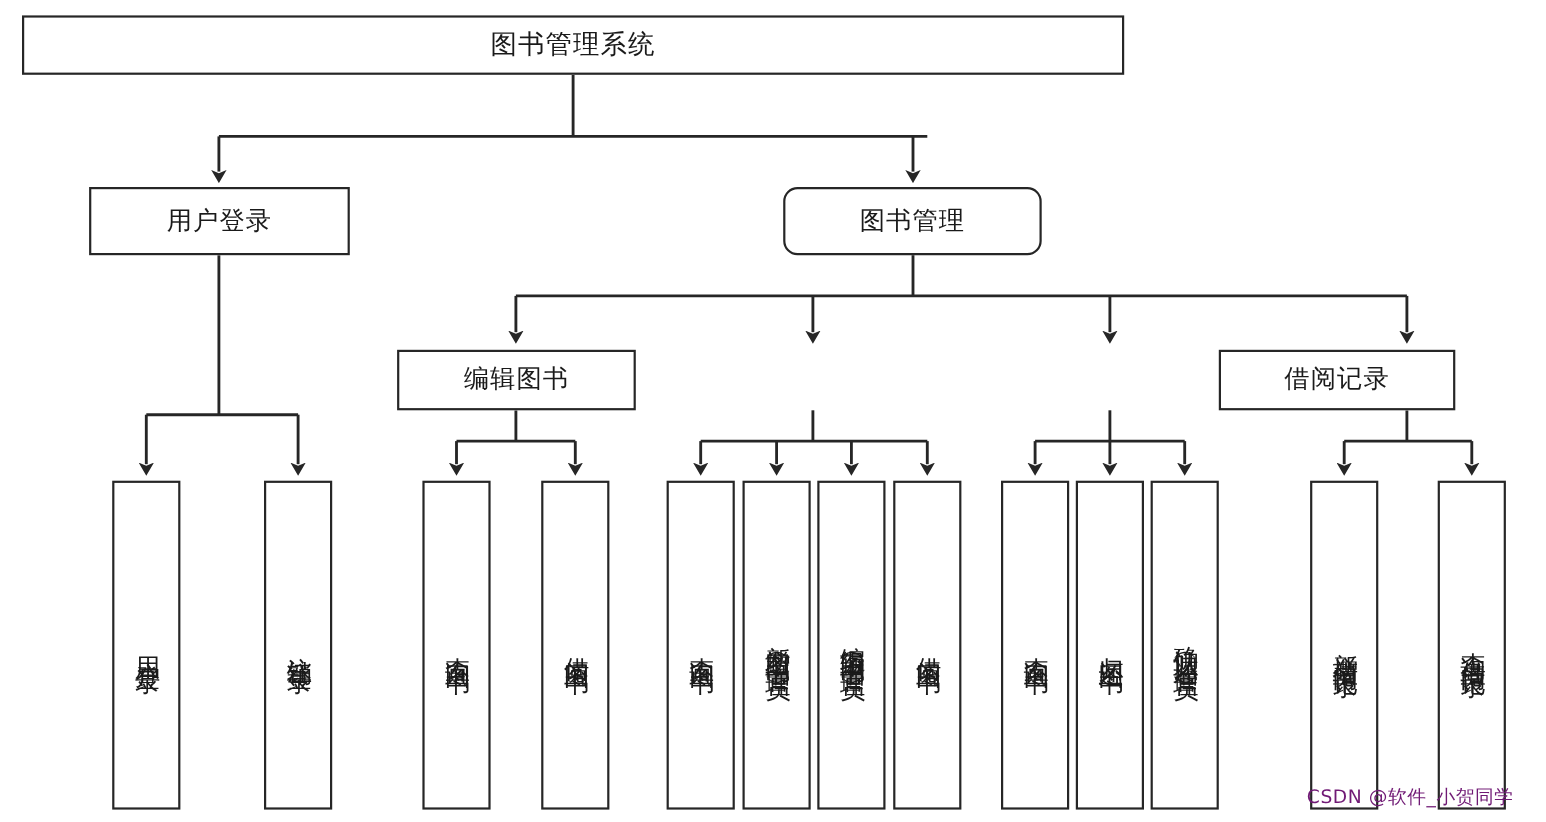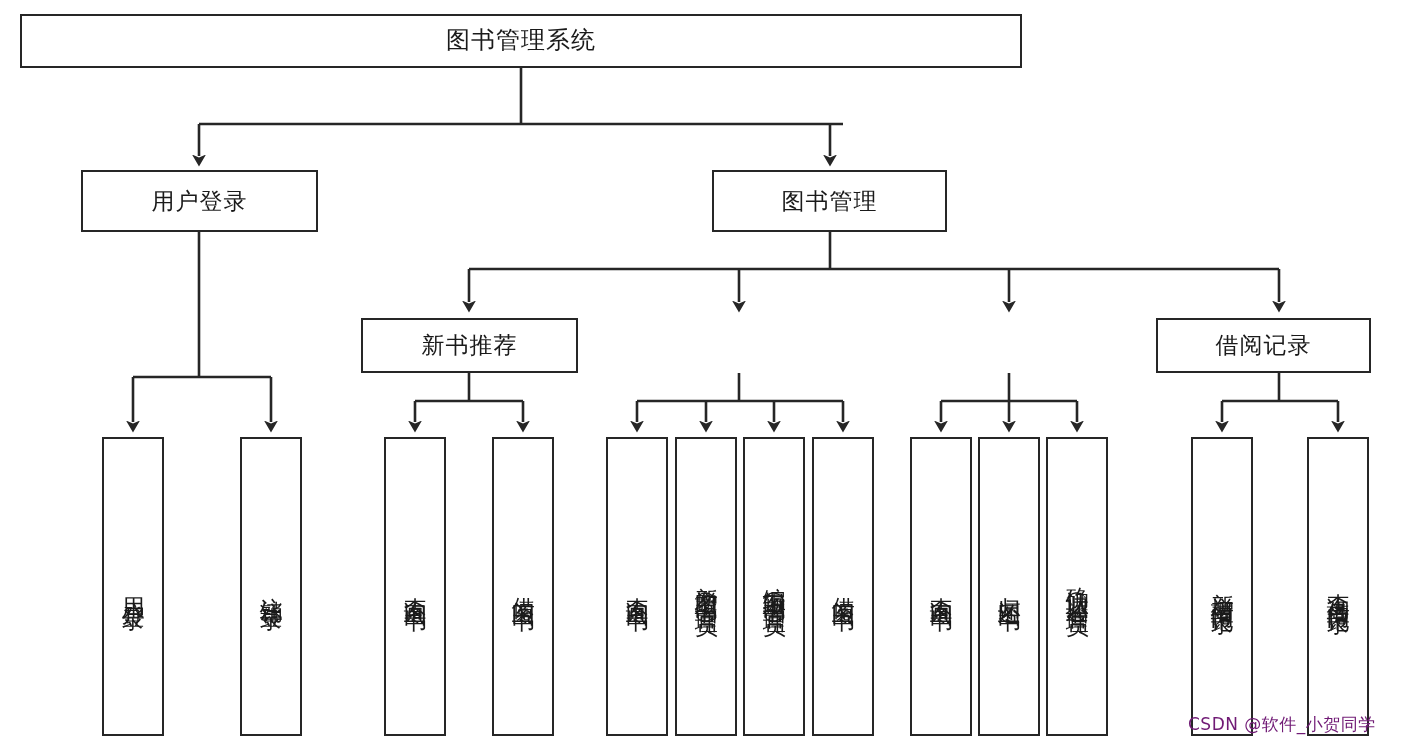--- a/index.html
+++ b/index.html
@@ -134,31 +134,31 @@
   </svg>
 
   <div class="node node-h root" style="left:20px; top:14px; width:1002px; height:54px;">
     <span>图书管理系统</span>
   </div>
 
   <div class="node node-h" style="left:81px; top:170px; width:237px; height:62px;">
     <span>用户登录</span>
   </div>
 
-  <div class="node node-h" style="left:712px; top:170px; width:235px; height:62px;">
+  <div class="node node-h" style="left:712px; top:170px; width:235px; height:62px;border-radius:13px;">
     <span>图书管理</span>
   </div>
 
   <div class="node node-h" style="left:361px; top:318px; width:217px; height:55px;">
-    <span>新书推荐</span>
-  </div>
-
-
-
-  <div class="node node-h" style="left:1156px; top:318px; width:215px; height:55px;">
+    <span>编辑图书</span>
+  </div>
+
+
+
+  <div class="node node-h" style="left:1108px; top:318px; width:215px; height:55px;">
     <span>借阅记录</span>
   </div>
 
   <div class="node node-v" style="left:102px; top:437px; width:62px; height:299px;">
     <span>用户登录</span>
   </div>
 
   <div class="node node-v" style="left:240px; top:437px; width:62px; height:299px;">
     <span>注销登录</span>
   </div>

